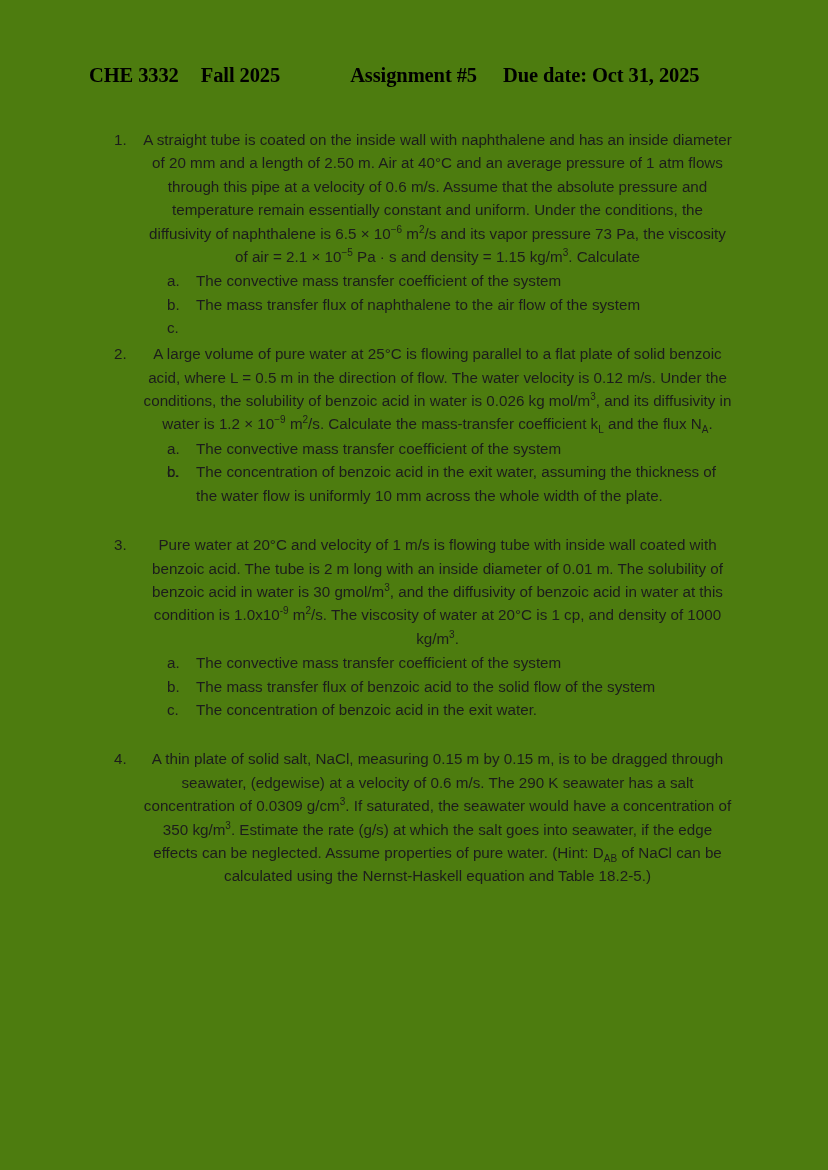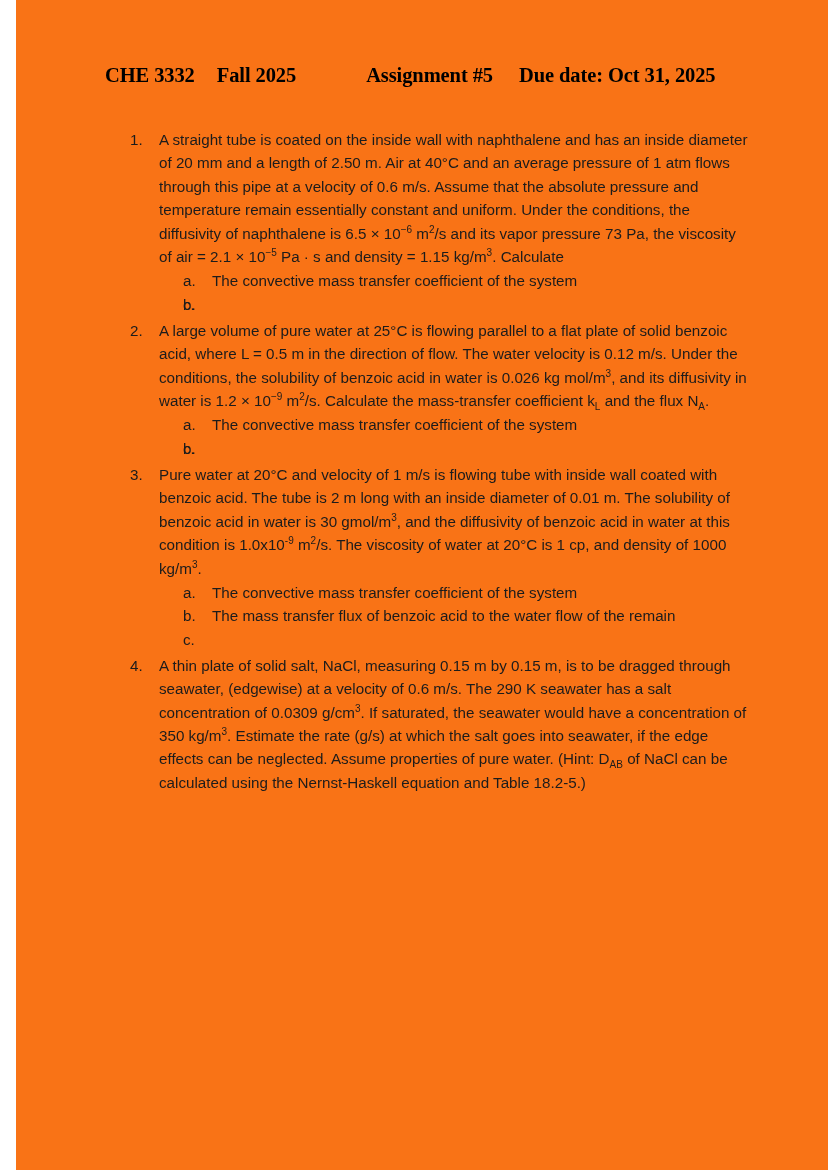--- a/index.html
+++ b/index.html
@@ -12,22 +12,21 @@
     height: 1170px;
     position: relative;
     font-family: "Liberation Sans", sans-serif;
     color: #1a1a1a;
     overflow: hidden;
   }
 
   .page {
     position: absolute;
     inset: 0;
-    background: #f97316;
-    margin-left: 16px;
+    background: #4d7c0f;
   }
 
   
   .doc-header {
     position: absolute;
     left: 89px;
     top: 64px;
     width: 650px;
     font-family: "Liberation Serif", "DejaVu Serif", serif;
     font-weight: bold;
@@ -53,21 +52,21 @@
     position: relative;
     margin-bottom: 26px;
   }
 
   .q-body {
     position: relative;
     padding-left: 143px;
     padding-right: 96px;
     font-size: 15.2px;
     line-height: 23.4px;
-    text-align: left;
+    text-align: center;
     color: #1c1c1c;
   }
 
   .q-num {
     position: absolute;
     left: 114px;
     top: 0;
     width: 24px;
     text-align: left;
     font-size: 15.2px;
@@ -118,40 +117,40 @@
   <div class="doc-header">
     <span class="h-course">CHE 3332</span><span class="h-term">Fall 2025</span><span class="h-assignment">Assignment #5</span><span class="h-due">Due date: Oct 31, 2025</span>
   </div>
 
   <div class="questions" id="questions-root">
       <div class="question">
         <div class="q-num">1.</div>
         <div class="q-body"><span>A straight tube is coated on the inside wall with naphthalene and has an inside diameter of 20 mm and a length of 2.50 m. Air at 40°C and an average pressure of 1 atm flows through this pipe at a velocity of 0.6 m/s. Assume that the absolute pressure and temperature remain essentially constant and uniform. Under the conditions, the diffusivity of naphthalene is 6.5 × 10</span><sup>−6</sup><span> m</span><sup>2</sup><span>/s and its vapor pressure 73 Pa, the viscosity of air = 2.1 × 10</span><sup>−5</sup><span> Pa · s and density = 1.15 kg/m</span><sup>3</sup><span>. Calculate</span></div>
         <div class="subitems">
           <div class="subitem"><span class="s-label">a.</span><span>The convective mass transfer coefficient of the system</span></div>
-          <div class="subitem"><span class="s-label">b.</span></div>
+          <div class="subitem"><span class="s-label">b.</span><span>The mass transfer flux of naphthalene to the air flow of the system</span></div>
           <div class="subitem"><span class="s-label">c.</span></div>
         </div>
       </div>
       <div class="question">
         <div class="q-num">2.</div>
         <div class="q-body"><span>A large volume of pure water at 25°C is flowing parallel to a flat plate of solid benzoic acid, where L = 0.5 m in the direction of flow. The water velocity is 0.12 m/s. Under the conditions, the solubility of benzoic acid in water is 0.026 kg mol/m</span><sup>3</sup><span>, and its diffusivity in water is 1.2 × 10</span><sup>−9</sup><span> m</span><sup>2</sup><span>/s. Calculate the mass-transfer coefficient k</span><sub>L</sub><span> and the flux N</span><sub>A</sub><span>.</span></div>
         <div class="subitems">
           <div class="subitem"><span class="s-label">a.</span><span>The convective mass transfer coefficient of the system</span></div>
           <div class="subitem"><span class="s-label">b.</span></div>
-          <div class="subitem"><span class="s-label">c.</span></div>
+          <div class="subitem"><span class="s-label">c.</span><span>The concentration of benzoic acid in the exit water, assuming the thickness of the water flow is uniformly 10 mm across the whole width of the plate.</span></div>
         </div>
       </div>
       <div class="question">
         <div class="q-num">3.</div>
         <div class="q-body"><span>Pure water at 20°C and velocity of 1 m/s is flowing tube with inside wall coated with benzoic acid. The tube is 2 m long with an inside diameter of 0.01 m. The solubility of benzoic acid in water is 30 gmol/m</span><sup>3</sup><span>, and the diffusivity of benzoic acid in water at this condition is 1.0x10</span><sup>-9</sup><span> m</span><sup>2</sup><span>/s. The viscosity of water at 20°C is 1 cp, and density of 1000 kg/m</span><sup>3</sup><span>.</span></div>
         <div class="subitems">
           <div class="subitem"><span class="s-label">a.</span><span>The convective mass transfer coefficient of the system</span></div>
-          <div class="subitem"><span class="s-label">b.</span><span>The mass transfer flux of benzoic acid to the water flow of the remain</span></div>
-          <div class="subitem"><span class="s-label">c.</span></div>
+          <div class="subitem"><span class="s-label">b.</span><span>The mass transfer flux of benzoic acid to the solid flow of the system</span></div>
+          <div class="subitem"><span class="s-label">c.</span><span>The concentration of benzoic acid in the exit water.</span></div>
         </div>
       </div>
       <div class="question">
         <div class="q-num">4.</div>
         <div class="q-body"><span>A thin plate of solid salt, NaCl, measuring 0.15 m by 0.15 m, is to be dragged through seawater, (edgewise) at a velocity of 0.6 m/s. The 290 K seawater has a salt concentration of 0.0309 g/cm</span><sup>3</sup><span>. If saturated, the seawater would have a concentration of 350 kg/m</span><sup>3</sup><span>. Estimate the rate (g/s) at which the salt goes into seawater, if the edge effects can be neglected. Assume properties of pure water. (Hint: D</span><sub>AB</sub><span> of NaCl can be calculated using the Nernst-Haskell equation and Table 18.2-5.)</span></div>
       </div>
     </div>
 
 </div>
 

